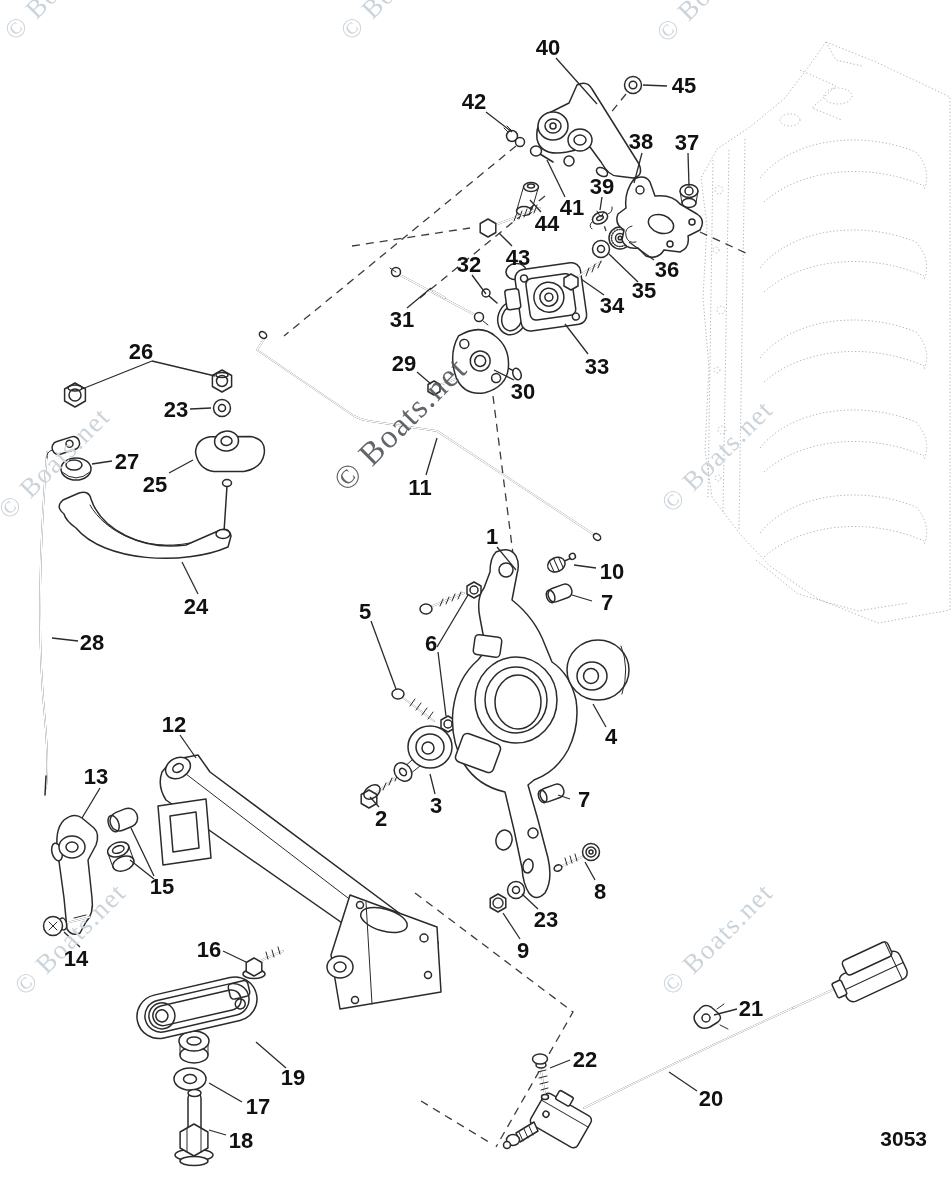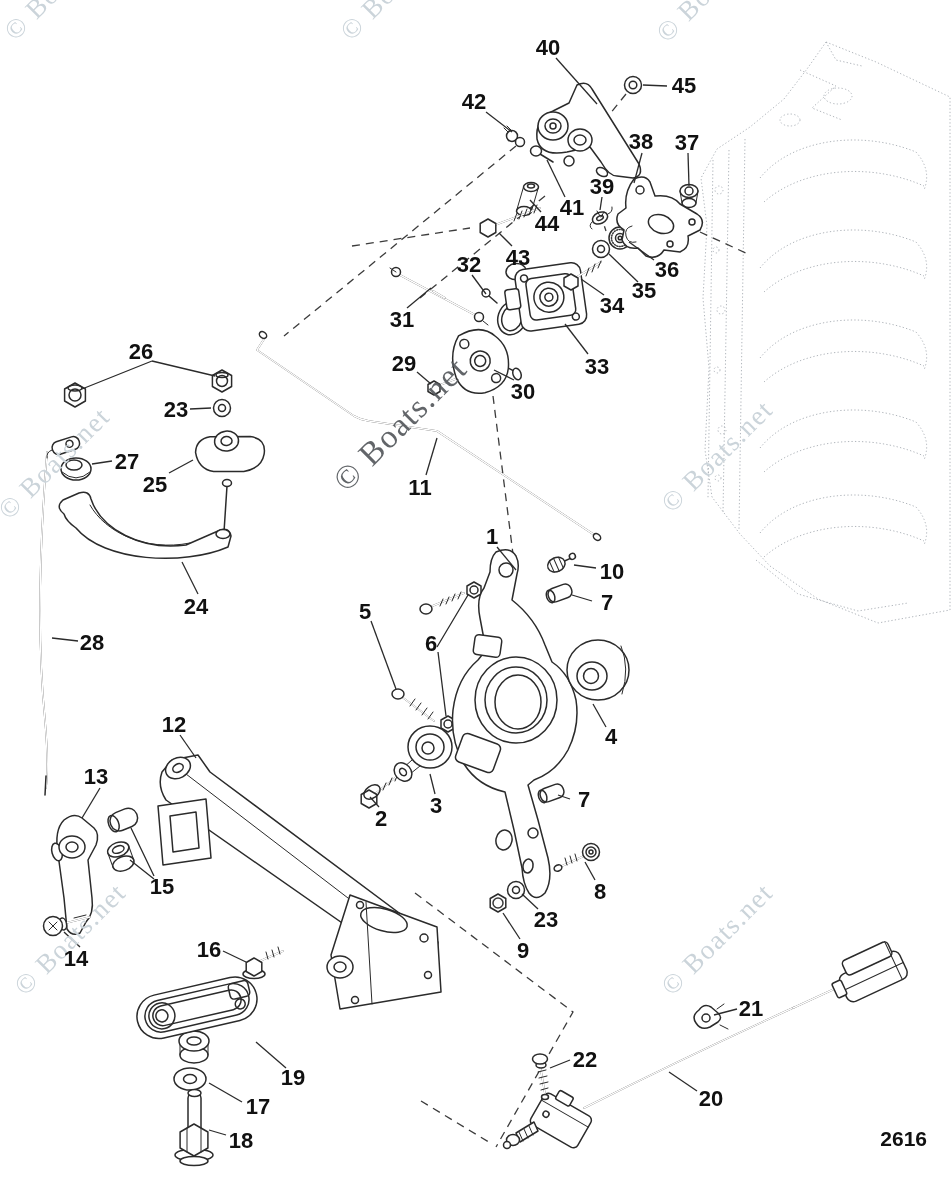--- a/index.html
+++ b/index.html
@@ -579,14 +579,14 @@
       <text x="523" y="950" dominant-baseline="central" class="part-label">9</text>
       <text x="76" y="958" dominant-baseline="central" class="part-label">14</text>
       <text x="751" y="1008" dominant-baseline="central" class="part-label">21</text>
       <text x="585" y="1059" dominant-baseline="central" class="part-label">22</text>
       <text x="293" y="1077" dominant-baseline="central" class="part-label">19</text>
       <text x="711" y="1098" dominant-baseline="central" class="part-label">20</text>
       <text x="258" y="1106" dominant-baseline="central" class="part-label">17</text>
       <text x="241" y="1140" dominant-baseline="central" class="part-label">18</text>
     </svg>
 
-<div class="diagram-number">2616</div>
+<div class="diagram-number">3053</div>
 </div>
 
 </body></html>

